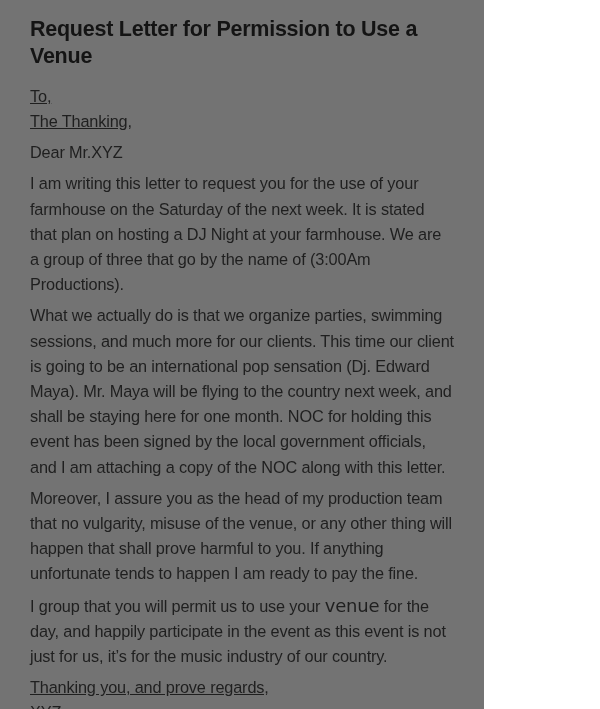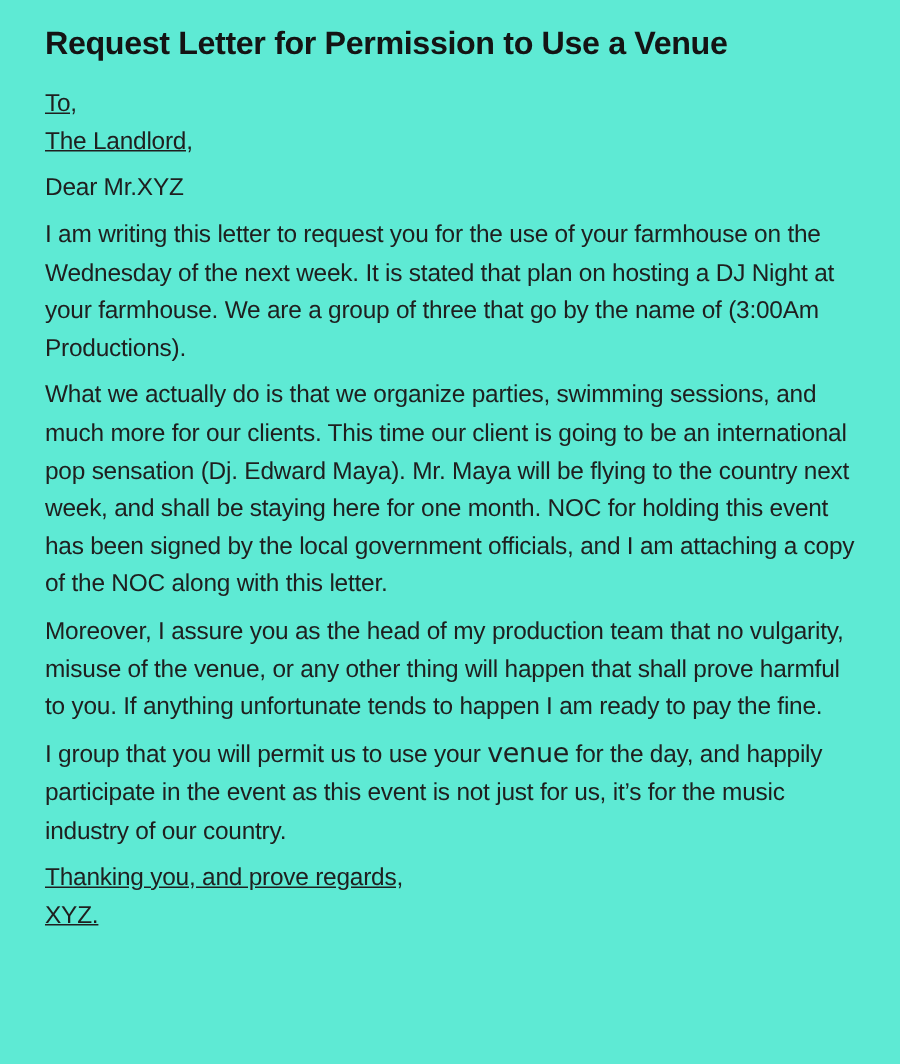--- a/index.html
+++ b/index.html
@@ -12,23 +12,23 @@
     width: 600px;
     height: 709px;
     overflow: hidden;
     font-family: "Liberation Sans", sans-serif;
     color: #1a1a1a;
     -webkit-font-smoothing: antialiased;
   }
 
   .page {
     box-sizing: border-box;
-    width: 600px;
+    width: 484px;
     height: 709px;
-    background: #5eead4;
+    background: #737373;
     padding: 16px 30px 0 30px;
   }
 
   .doc-title {
     font-size: 21.5px;
     font-weight: bold;
     letter-spacing: -0.25px;
     line-height: 1.25;
     margin: 0 0 14px 0;
     color: #141414;
@@ -56,26 +56,26 @@
 </style>
 </head>
 <body>
 
 <div class="page">
 
   <h1 class="doc-title">Request Letter for Permission to Use a Venue</h1>
 
   <div class="block">
     <span class="addressee-line">To,</span>
-    <span class="addressee-line">The Landlord,</span>
+    <span class="addressee-line">The Thanking,</span>
   </div>
 
   <p class="block gap-md">Dear Mr.XYZ</p>
 
-  <p class="block gap-md">I am writing this letter to request you for the use of your farmhouse on the Wednesday of the next week. It is stated that plan on hosting a DJ Night at your farmhouse. We are a group of three that go by the name of (3:00Am Productions).</p>
+  <p class="block gap-md">I am writing this letter to request you for the use of your farmhouse on the Saturday of the next week. It is stated that plan on hosting a DJ Night at your farmhouse. We are a group of three that go by the name of (3:00Am Productions).</p>
 
   <p class="block gap-md">What we actually do is that we organize parties, swimming sessions, and much more for our clients. This time our client is going to be an international pop sensation (Dj. Edward Maya). Mr. Maya will be flying to the country next week, and shall be staying here for one month. NOC for holding this event has been signed by the local government officials, and I am attaching a copy of the NOC along with this letter.</p>
 
   <p class="block gap-md">Moreover, I assure you as the head of my production team that no vulgarity, misuse of the venue, or any other thing will happen that shall prove harmful to you. If anything unfortunate tends to happen I am ready to pay the fine.</p>
 
   <p class="block gap-md">
     <span>I group that you will permit us to use your </span><span class="emph-venue">venue</span><span> for the day, and happily participate in the event as this event is not just for us, it’s for the music industry of our country.</span>
   </p>
 
   <div class="block gap-md">

